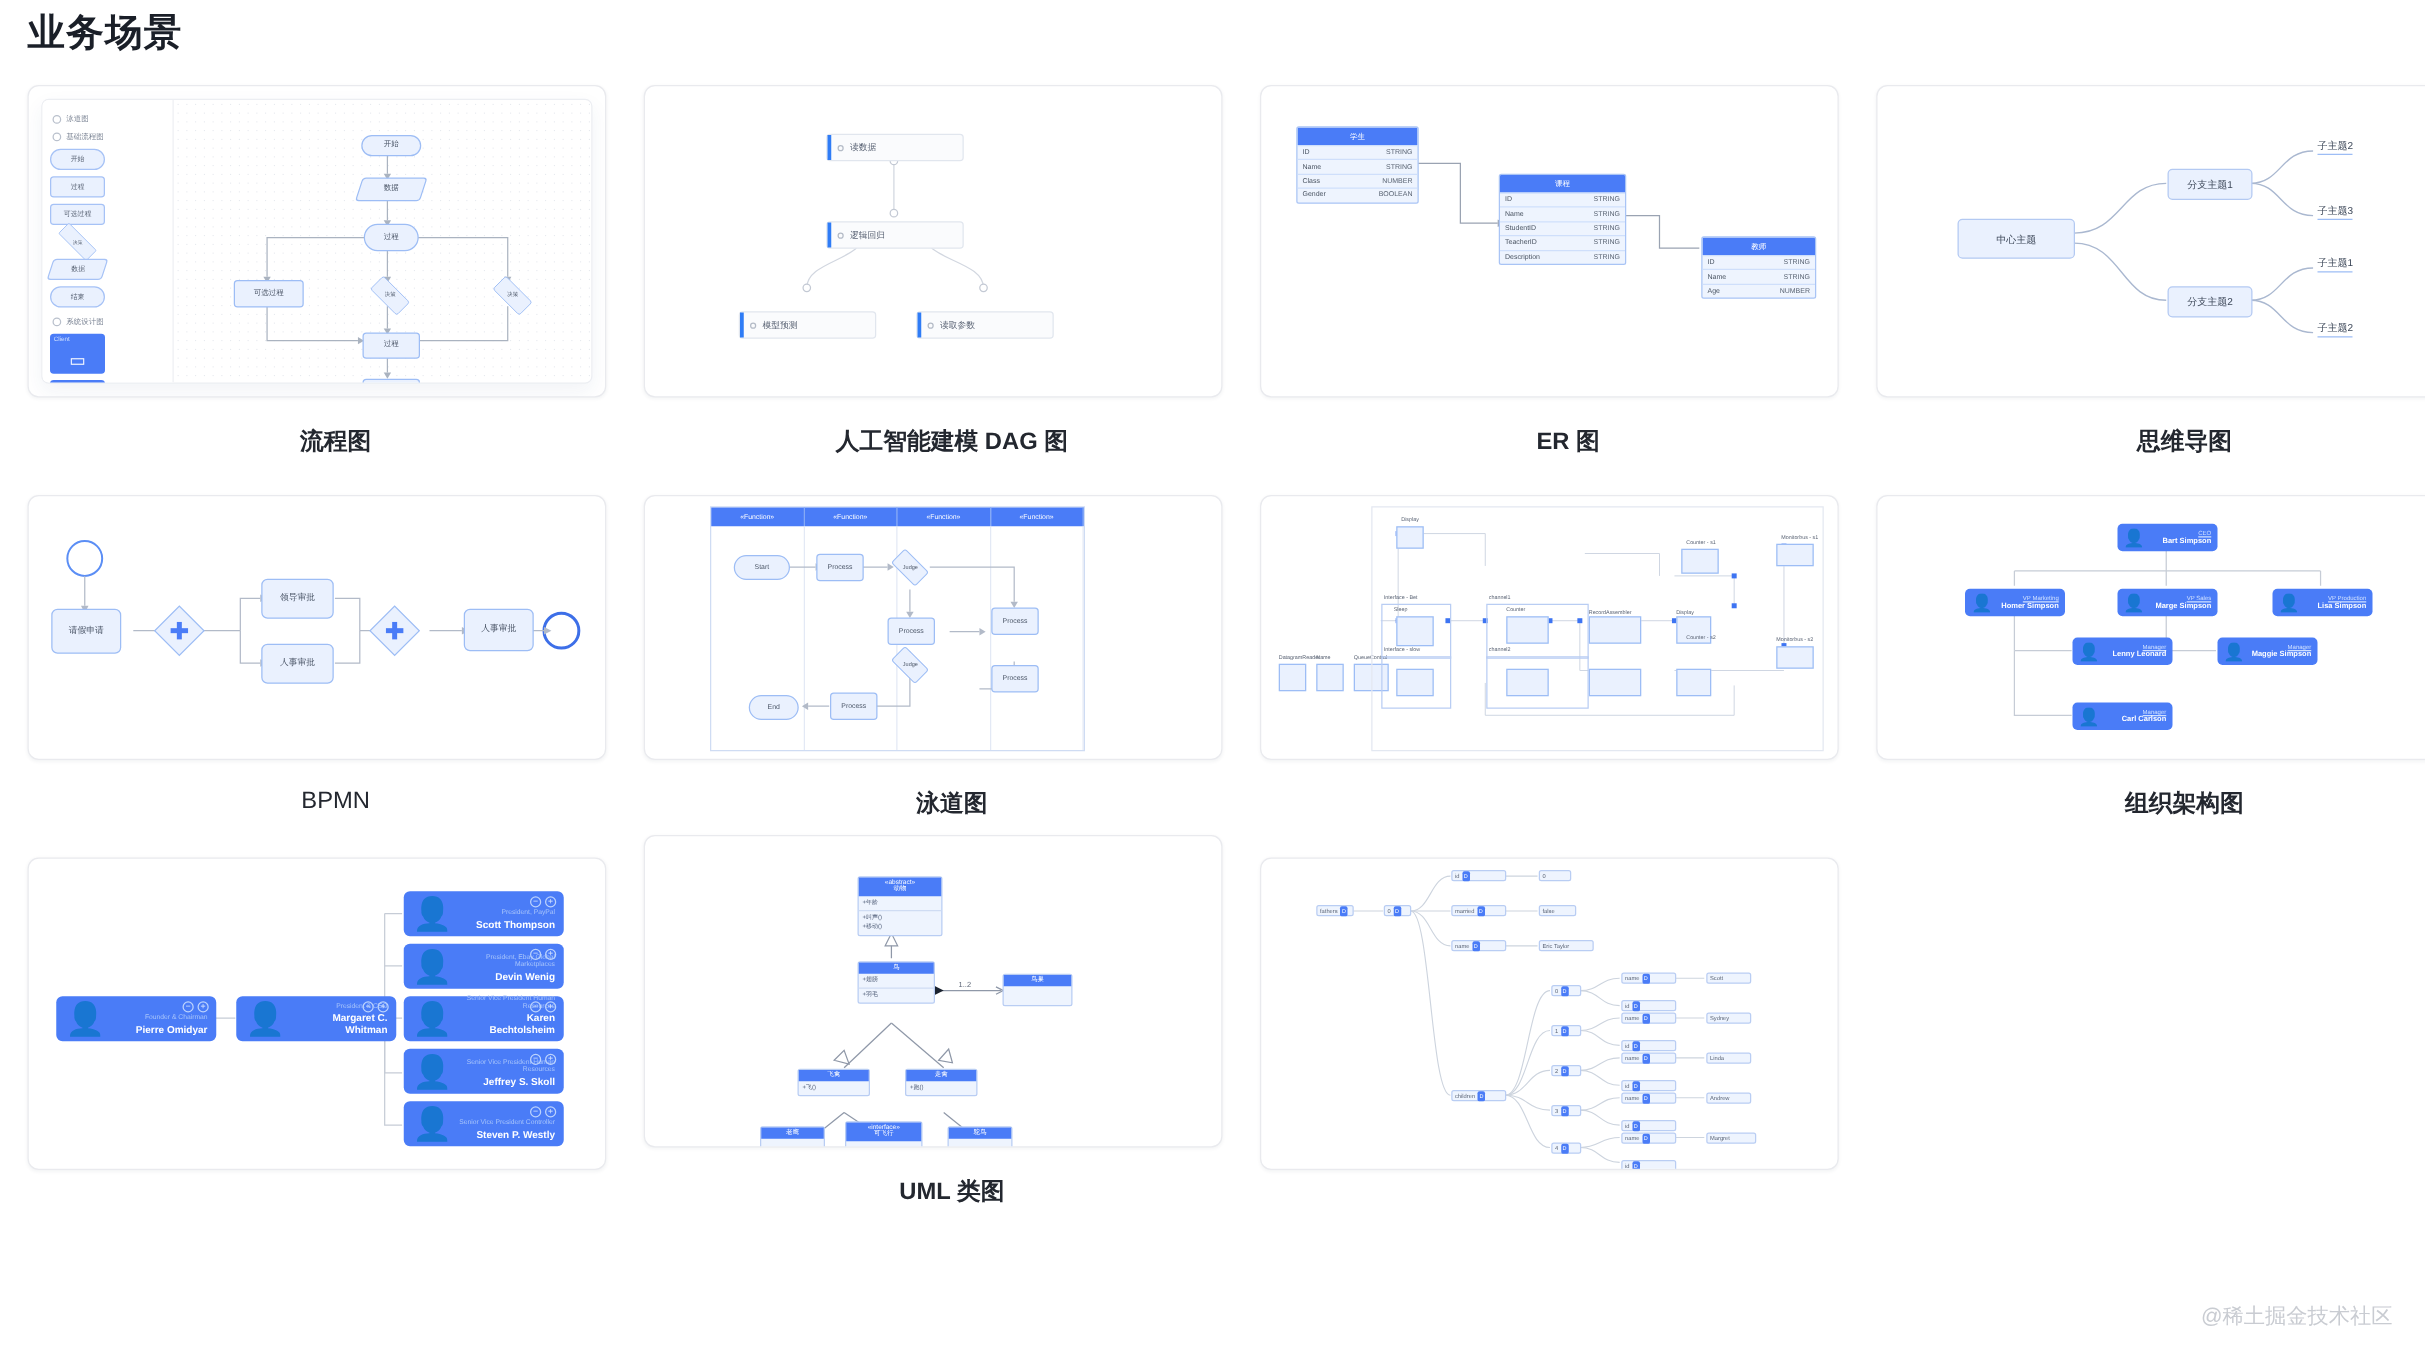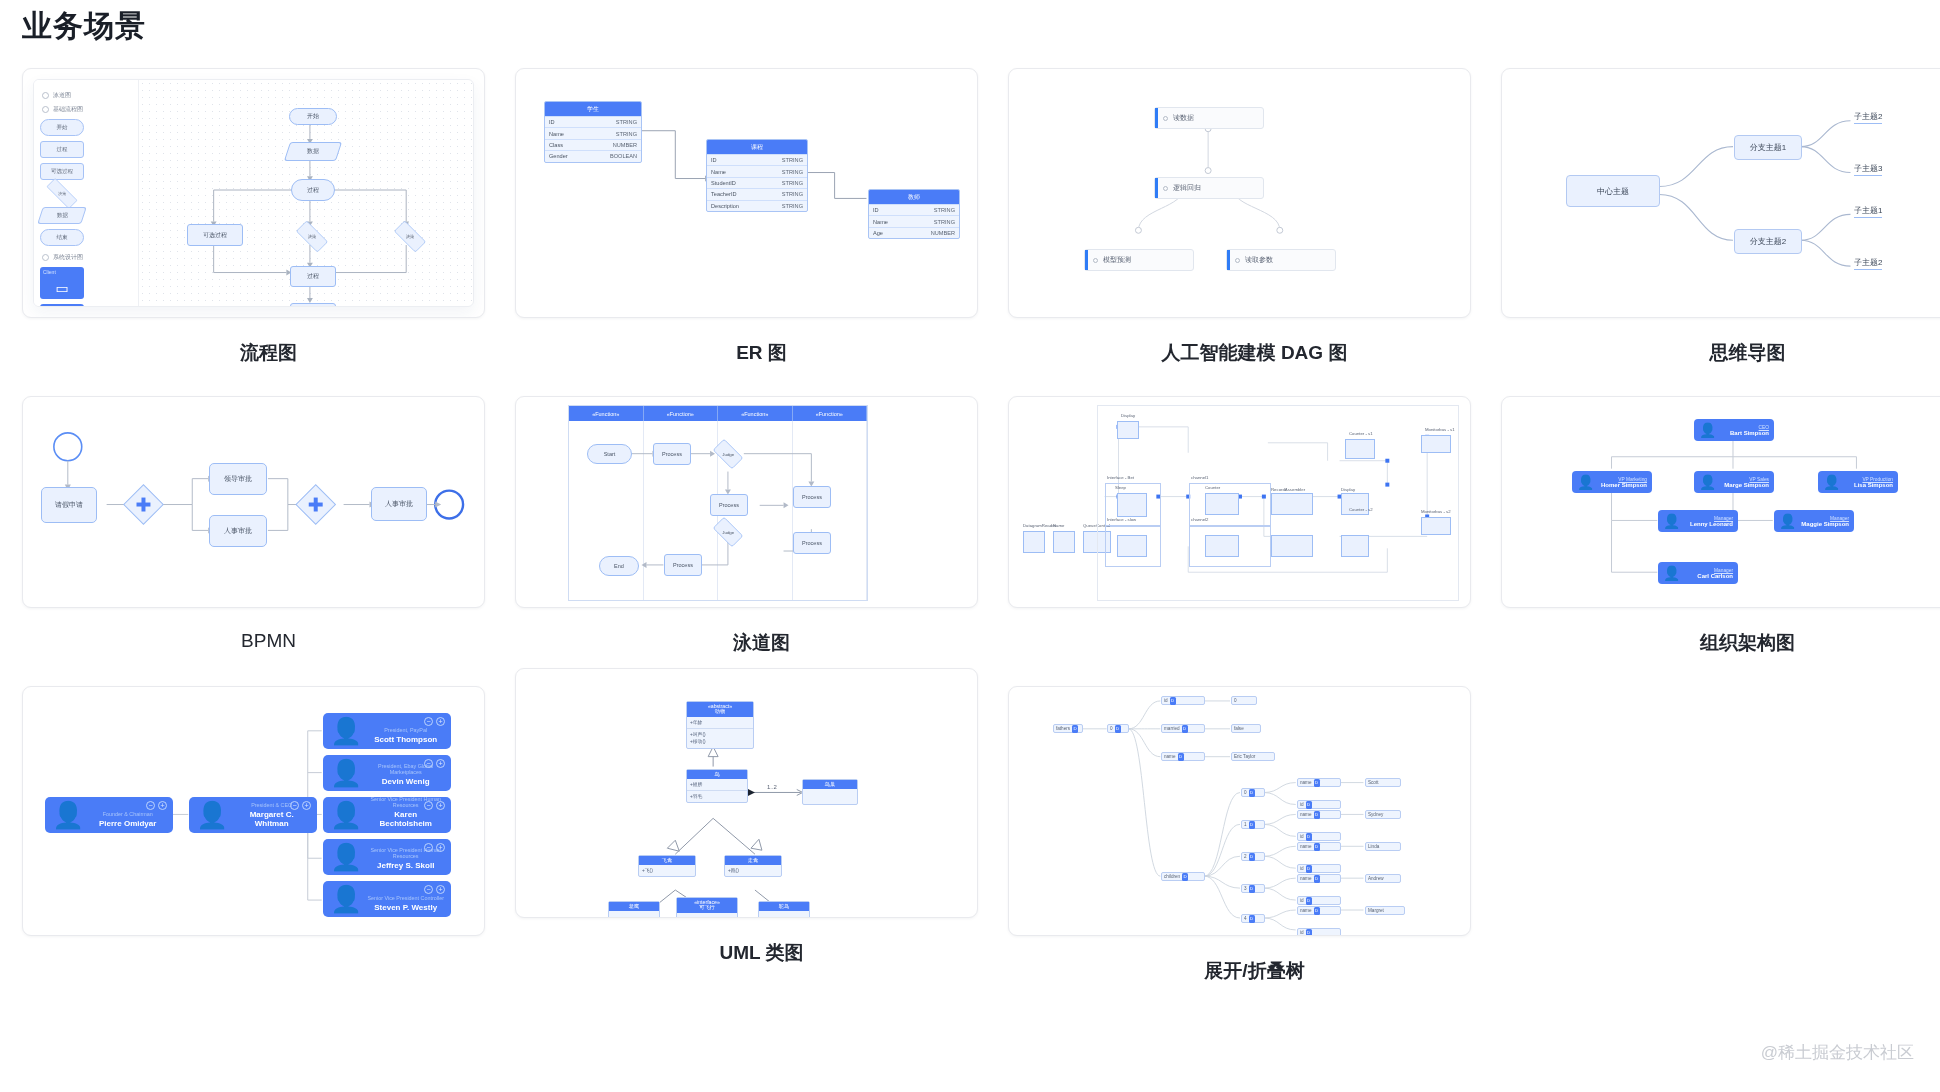--- a/index.html
+++ b/index.html
@@ -90,21 +90,21 @@
   .oc{ position:absolute; background:#4a7cf7; border-radius:4px; color:#fff;
        display:flex; align-items:center; padding:3px 5px; }
   .oc .av{ font-size:14px; line-height:1; margin-right:4px; color:#1f3b78;}
   .oc .txt{ text-align:right; flex:1; }
   .oc .role{ font-size:4.8px; color:#cfe0ff; text-decoration:underline; display:block;}
   .oc .nm{ font-size:6px; font-weight:700; display:block;}
 
   .auto-oc{ position:absolute; background:#4a7cf7; border-radius:5px; color:#fff;
             display:flex; align-items:flex-end; padding:5px 7px;}
   .auto-oc .av{ font-size:26px; line-height:1; color:#1f3b78; margin-right:5px;}
-  .auto-oc .txt{ flex:1; text-align:center;}
+  .auto-oc .txt{ flex:1; text-align:right;}
   .auto-oc .role{ font-size:5.4px; color:#a7c4fb; display:block; line-height:1.25;}
   .auto-oc .nm{ font-size:8px; font-weight:700; display:block; margin-top:1px;}
   .auto-oc .pm{ position:absolute; top:4px; right:6px; display:flex; gap:3px;}
   .auto-oc .pm i{ width:9px;height:9px;border:1px solid #bcd3fd;border-radius:50%;
                   color:#dbe8ff;font-size:7px;font-style:normal;display:flex;
                   align-items:center;justify-content:center;line-height:1;}
 
   
   .sl{ position:absolute; left:52px; top:8px; width:300px; height:196px; border:1px solid #cfdcf3;}
   .sl .hdr{ display:flex; height:15px; }
@@ -231,93 +231,20 @@
           <div class="nd" style="left:151px;top:223px;width:46px;height:20px">过程</div>
         </div>
       </div>
     </div>
     <div class="caption">流程图</div>
   </div>
 
   <div class="cell r1">
     <div class="card">
       <svg class="cv" viewBox="0 0 463 250">
-        <g fill="none" stroke="#9aa3b2" stroke-width="1">
-          <path d="M126 62 L160 62 L160 110 L190 110"></path>
-          <path d="M352 130 L320 130 L320 104 L292 104"></path>
-        </g>
-        <g fill="#9aa3b2">
-          <path d="M190 107 l6 3 l-6 3 z"></path>
-            <path d="M292 101 l-6 3 l6 3 z"></path>
-        </g>
-      </svg>
-      <div class="tbl" style="left:28px;top:32px;width:98px">
-        <div class="th">学生</div>
-        <div class="tr">
-            <span>ID</span>
-            <span>STRING</span>
-          </div>
-        <div class="tr">
-            <span>Name</span>
-            <span>STRING</span>
-          </div>
-        <div class="tr">
-            <span>Class</span>
-            <span>NUMBER</span>
-          </div>
-        <div class="tr">
-            <span>Gender</span>
-            <span>BOOLEAN</span>
-          </div>
-      </div>
-      <div class="tbl" style="left:190px;top:70px;width:102px">
-        <div class="th">课程</div>
-        <div class="tr">
-            <span>ID</span>
-            <span>STRING</span>
-          </div>
-        <div class="tr">
-            <span>Name</span>
-            <span>STRING</span>
-          </div>
-        <div class="tr">
-            <span>StudentID</span>
-            <span>STRING</span>
-          </div>
-        <div class="tr">
-            <span>TeacherID</span>
-            <span>STRING</span>
-          </div>
-        <div class="tr">
-            <span>Description</span>
-            <span>STRING</span>
-          </div>
-      </div>
-      <div class="tbl" style="left:352px;top:120px;width:92px">
-        <div class="th">教师</div>
-        <div class="tr">
-            <span>ID</span>
-            <span>STRING</span>
-          </div>
-        <div class="tr">
-            <span>Name</span>
-            <span>STRING</span>
-          </div>
-        <div class="tr">
-            <span>Age</span>
-            <span>NUMBER</span>
-          </div>
-      </div>
-    </div>
-    <div class="caption">ER 图</div>
-  </div>
-
-  <div class="cell r1">
-    <div class="card">
-      <svg class="cv" viewBox="0 0 463 250">
         <g fill="none" stroke="#d2d7e0" stroke-width="1">
           <path d="M200 60 L200 102"></path>
           <path d="M176 118 C176 140 130 140 130 162"></path>
           <path d="M224 118 C224 140 272 140 272 162"></path>
         </g>
         <g fill="#fff" stroke="#c3c9d4" stroke-width="1">
           <circle cx="200" cy="60" r="3"></circle>
             <circle cx="200" cy="102" r="3"></circle>
           <circle cx="176" cy="118" r="3"></circle>
             <circle cx="224" cy="118" r="3"></circle>
@@ -338,20 +265,93 @@
       <div class="dg" style="left:75px;top:180px;width:110px;height:22px">
           <span class="dot"></span>
           <span>模型预测</span>
         </div>
       <div class="dg" style="left:217px;top:180px;width:110px;height:22px">
           <span class="dot"></span>
           <span>读取参数</span>
         </div>
     </div>
     <div class="caption">人工智能建模 DAG 图</div>
+  </div>
+
+  <div class="cell r1">
+    <div class="card">
+      <svg class="cv" viewBox="0 0 463 250">
+        <g fill="none" stroke="#9aa3b2" stroke-width="1">
+          <path d="M126 62 L160 62 L160 110 L190 110"></path>
+          <path d="M352 130 L320 130 L320 104 L292 104"></path>
+        </g>
+        <g fill="#9aa3b2">
+          <path d="M190 107 l6 3 l-6 3 z"></path>
+            <path d="M292 101 l-6 3 l6 3 z"></path>
+        </g>
+      </svg>
+      <div class="tbl" style="left:28px;top:32px;width:98px">
+        <div class="th">学生</div>
+        <div class="tr">
+            <span>ID</span>
+            <span>STRING</span>
+          </div>
+        <div class="tr">
+            <span>Name</span>
+            <span>STRING</span>
+          </div>
+        <div class="tr">
+            <span>Class</span>
+            <span>NUMBER</span>
+          </div>
+        <div class="tr">
+            <span>Gender</span>
+            <span>BOOLEAN</span>
+          </div>
+      </div>
+      <div class="tbl" style="left:190px;top:70px;width:102px">
+        <div class="th">课程</div>
+        <div class="tr">
+            <span>ID</span>
+            <span>STRING</span>
+          </div>
+        <div class="tr">
+            <span>Name</span>
+            <span>STRING</span>
+          </div>
+        <div class="tr">
+            <span>StudentID</span>
+            <span>STRING</span>
+          </div>
+        <div class="tr">
+            <span>TeacherID</span>
+            <span>STRING</span>
+          </div>
+        <div class="tr">
+            <span>Description</span>
+            <span>STRING</span>
+          </div>
+      </div>
+      <div class="tbl" style="left:352px;top:120px;width:92px">
+        <div class="th">教师</div>
+        <div class="tr">
+            <span>ID</span>
+            <span>STRING</span>
+          </div>
+        <div class="tr">
+            <span>Name</span>
+            <span>STRING</span>
+          </div>
+        <div class="tr">
+            <span>Age</span>
+            <span>NUMBER</span>
+          </div>
+      </div>
+    </div>
+    <div class="caption">ER 图</div>
   </div>
 
   <div class="cell r1">
     <div class="card">
       <svg class="cv" viewBox="0 0 463 250">
         <g fill="none" stroke="#aab8d0" stroke-width="1.1">
           <path d="M158 118 C196 118 196 78 232 78"></path>
           <path d="M158 126 C196 126 196 172 232 172"></path>
           <path d="M300 78 C324 78 324 52 350 52"></path>
           <path d="M300 78 C324 78 324 104 350 104"></path>
@@ -894,20 +894,19 @@
       <div class="tn" style="left:356px;top:155px;width:36px">
           <span>Linda</span>
         </div>
       <div class="tn" style="left:356px;top:187px;width:36px">
           <span>Andrew</span>
         </div>
       <div class="tn" style="left:356px;top:219px;width:40px">
           <span>Margret</span>
         </div>
     </div>
-    <div class="caption">展开/折叠树</div>
   </div>
 
   <div class="cell r3"></div>
 
 </div>
 
 <div class="watermark">@稀土掘金技术社区</div>
 
 </body></html>

